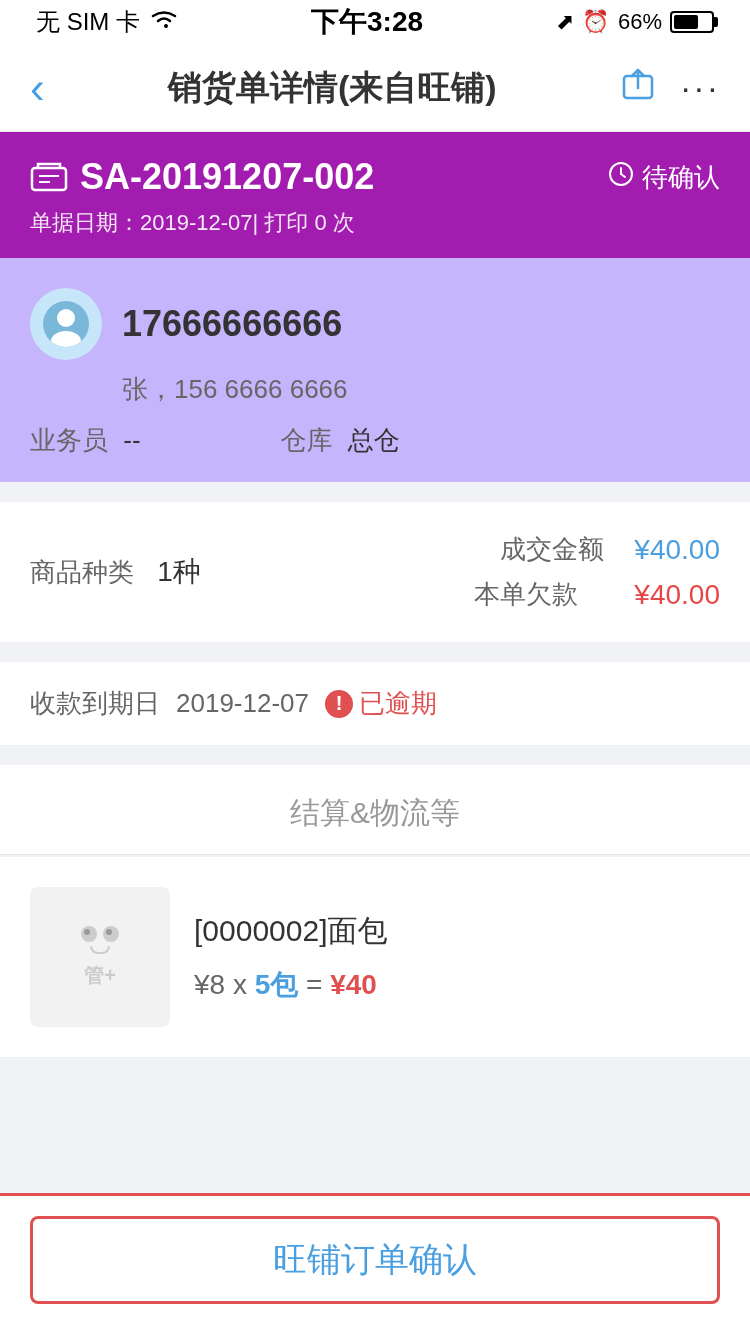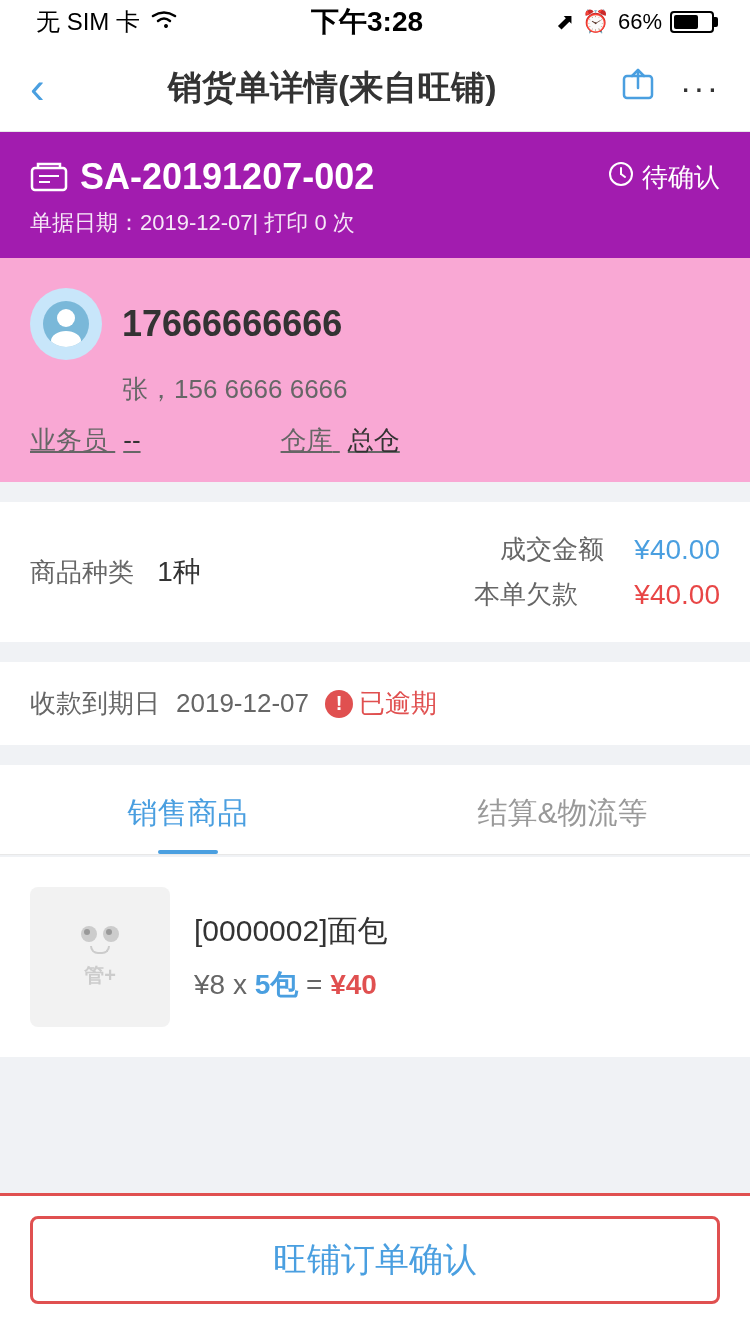--- a/index.html
+++ b/index.html
@@ -87,21 +87,21 @@
     }
 
     
     .section {
       background: #fff;
       margin-bottom: 20px;
     }
 
     
     .customer-section {
-      background: #f9a8d4;
+      background: #c4b5fd;
       padding: 30px 30px 24px;
       margin-bottom: 20px;
     }
     .customer-row {
       display: flex;
       align-items: center;
       gap: 20px;
       margin-bottom: 12px;
     }
     .avatar {
@@ -144,21 +144,20 @@
       color: #666;
       margin-left: 92px;
       margin-bottom: 16px;
     }
     .customer-meta {
       display: flex;
       align-items: center;
       margin-left: 0;
       font-size: 26px;
       color: #666;
-      text-decoration: underline;
     }
     .meta-item { margin-right: 80px; }
     .meta-label { color: #666; }
     .meta-value { color: #333; }
 
     
     .summary-section {
       background: #fff;
       padding: 30px;
       margin-bottom: 20px;
@@ -440,23 +439,20 @@
   <span>收款到期日</span>
   <span>2019-12-07</span>
   <div class="overdue-badge">
     <div class="overdue-dot">!</div>
     <span>已逾期</span>
   </div>
 </div>
 
 <div class="tabs-section section">
   <div class="tabs-row">
-    <div class="tab-item active">
-      <span>销售商品</span>
-    </div>
     <div class="tab-item">
       <span>结算&amp;物流等</span>
     </div>
   </div>
 </div>
 
 <div class="product-section section" style="margin-top:2px;">
   <div class="product-image">
     <div class="product-logo">
       <div class="logo-eyes">

